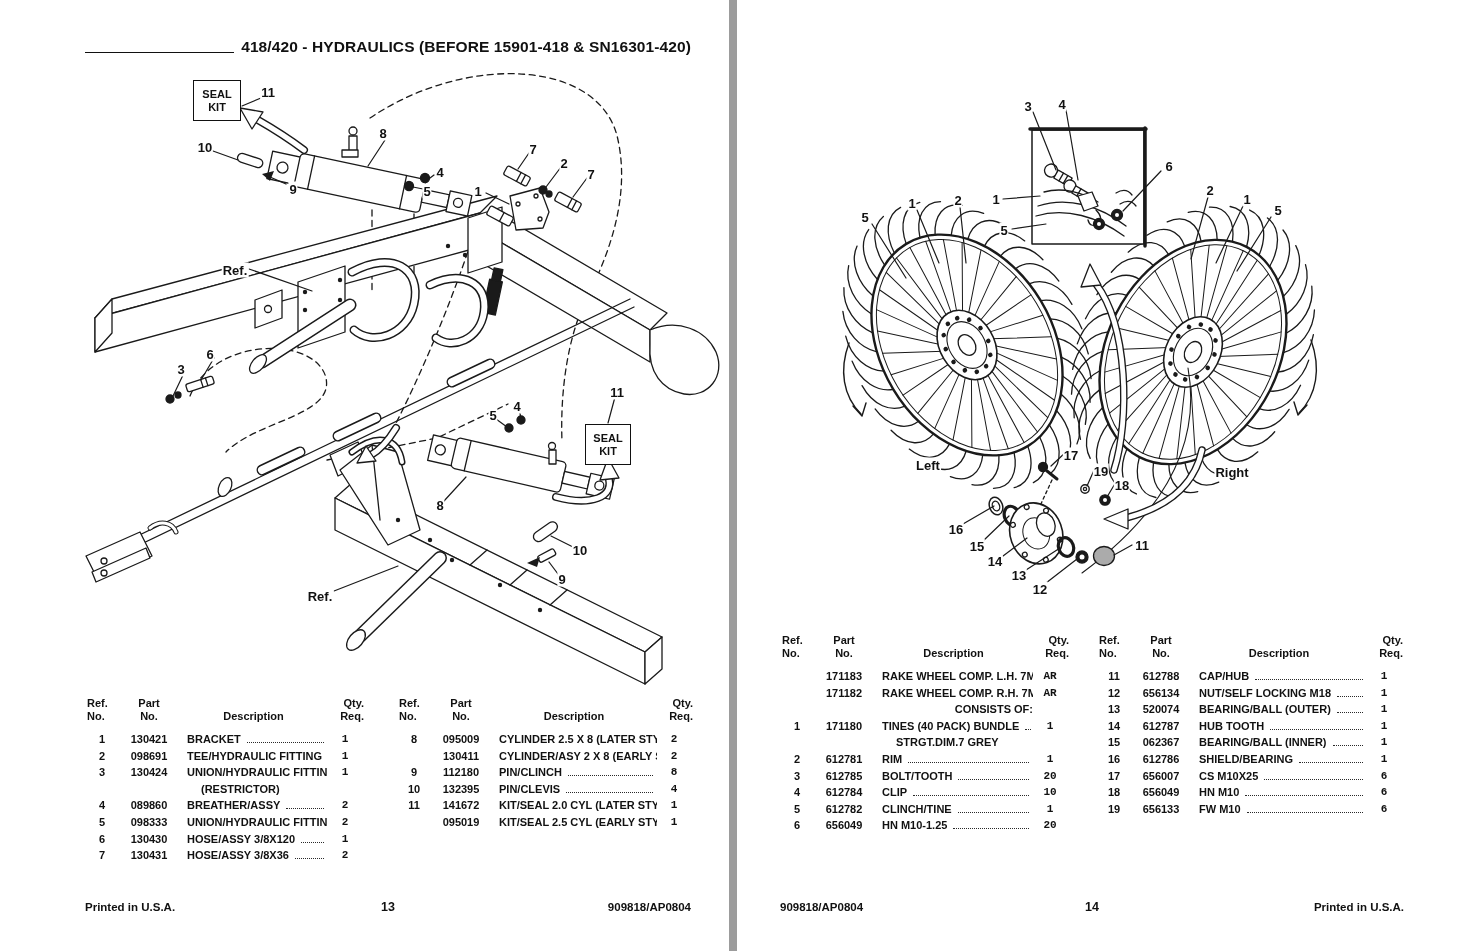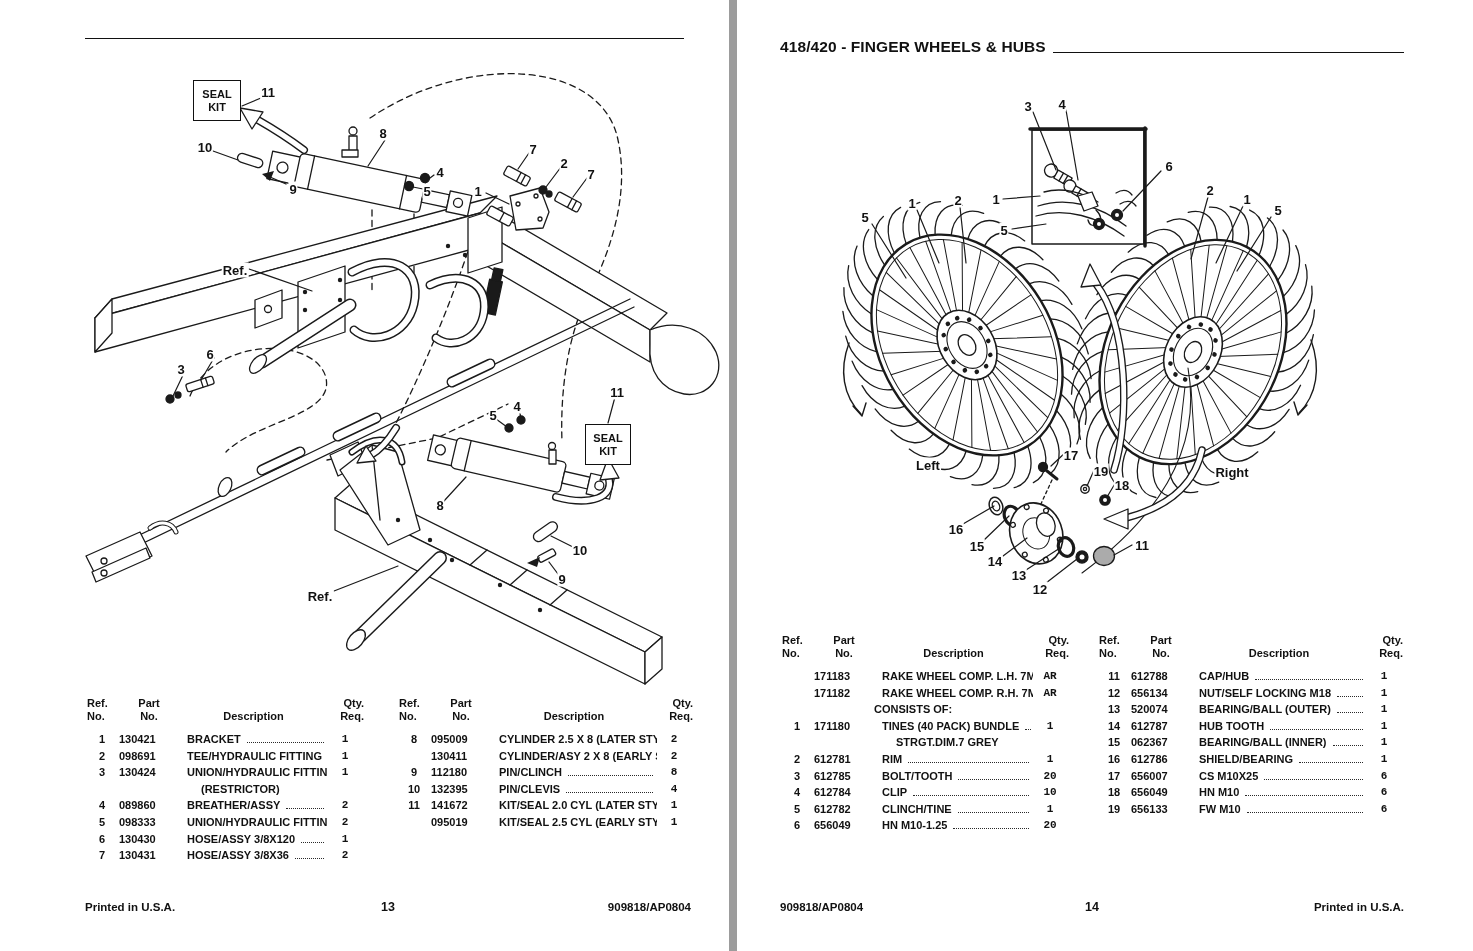--- a/index.html
+++ b/index.html
@@ -37,27 +37,27 @@
   #table-right .pgroup.g2{width:306px;}
   .phead{display:grid;grid-template-columns:34px 60px 1fr 36px;font-weight:700;
          line-height:13px;margin-bottom:8px;}
   .phead .h{display:flex;flex-direction:column;justify-content:flex-end;}
   .h-ref{align-items:flex-start;padding-left:2px;}
   .h-part{align-items:center;}
   .h-desc{align-items:center;}
   .h-qty{align-items:flex-end;}
   .prow{display:grid;grid-template-columns:34px 60px 1fr 36px;line-height:16.6px;height:16.6px;}
   .c-ref{text-align:center;}
-  .c-part{}
+  .c-part{text-align:center;}
   .c-desc{display:flex;align-items:baseline;padding-left:8px;overflow:hidden;}
   .c-desc .d{white-space:nowrap;}
   .leader{flex:1;border-bottom:1.9px dotted #2a2a2a;margin:0 4px 3px 6px;min-width:6px;}
   .c-qty{text-align:center;padding-right:2px;font-family:Liberation Mono, monospace;}
   .cont-indent .c-desc{padding-left:22px;}
-  .cont-center .c-desc{justify-content:flex-start;padding-left:0;}
+  .cont-center .c-desc{justify-content:flex-end;padding-left:0;}
 
   .pfooter{position:absolute;font-weight:700;font-size:11.5px;z-index:5;}
   .pfooter .f-left{position:absolute;left:0;top:0;}
   .pfooter .f-center{position:absolute;left:50%;transform:translateX(-50%);top:-1px;font-size:12.5px;}
   .pfooter .f-right{position:absolute;right:0;top:0;}
   #footer-left{left:85px;top:901px;width:606px;height:16px;}
   #footer-right{left:780px;top:901px;width:624px;height:16px;}
 </style>
 </head>
 <body>
@@ -525,24 +525,21 @@
           <line x1="1132" y1="545" x2="1114" y2="555"></line>
         </g>
       </g>
     </g>
   </svg>
 
   <div id="divider"></div>
 
   <div class="title-row" id="title-left">
     <span class="rule"></span>
-  </div>
-  <div class="title-row" id="title-right">
-    <span>418/420 - FINGER WHEELS &amp; HUBS</span>
-    <span class="rule"></span>
+    <span>418/420 - HYDRAULICS (BEFORE 15901-418 &amp; SN16301-420)</span>
   </div>
 
   <div class="sealkit" id="sealkit-1">
     <span>SEAL</span>
     <span>KIT</span>
   </div>
   <div class="sealkit" id="sealkit-2">
     <span>SEAL</span>
     <span>KIT</span>
   </div>

